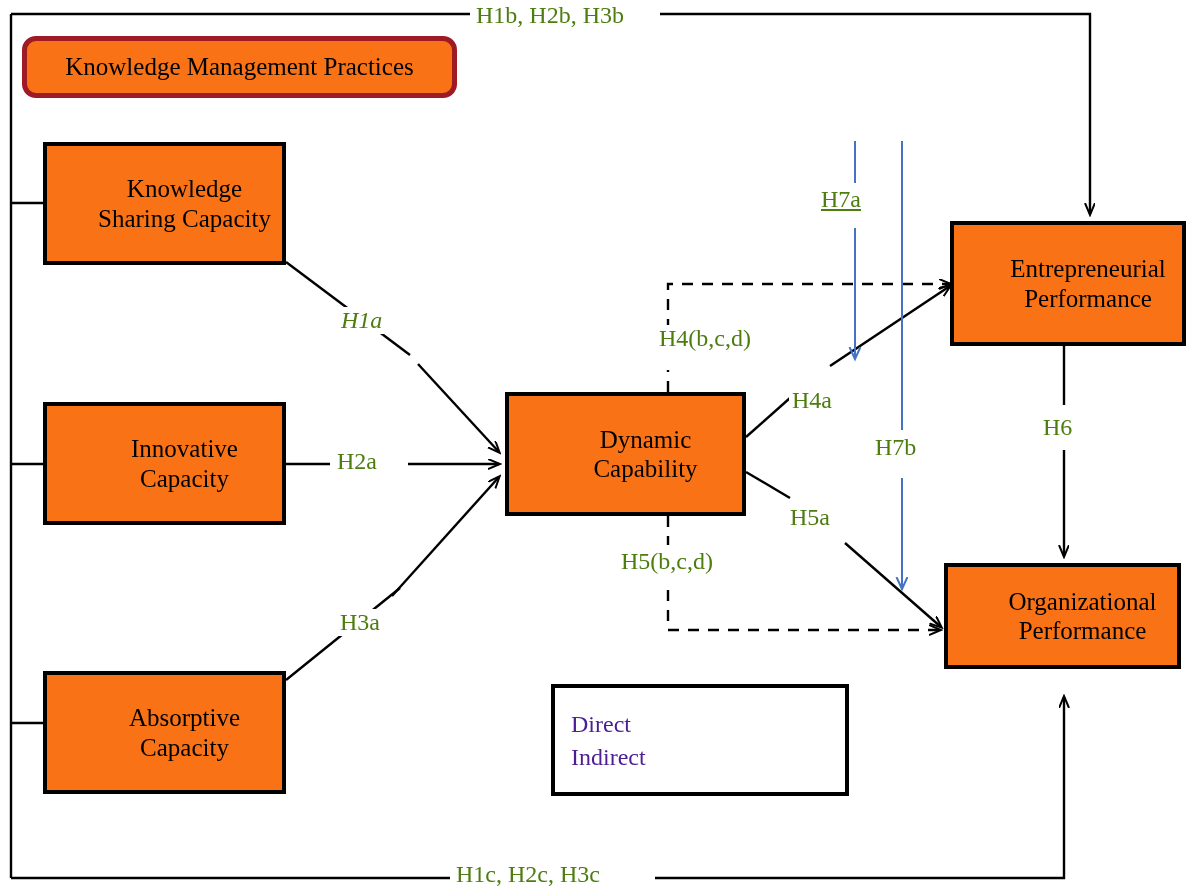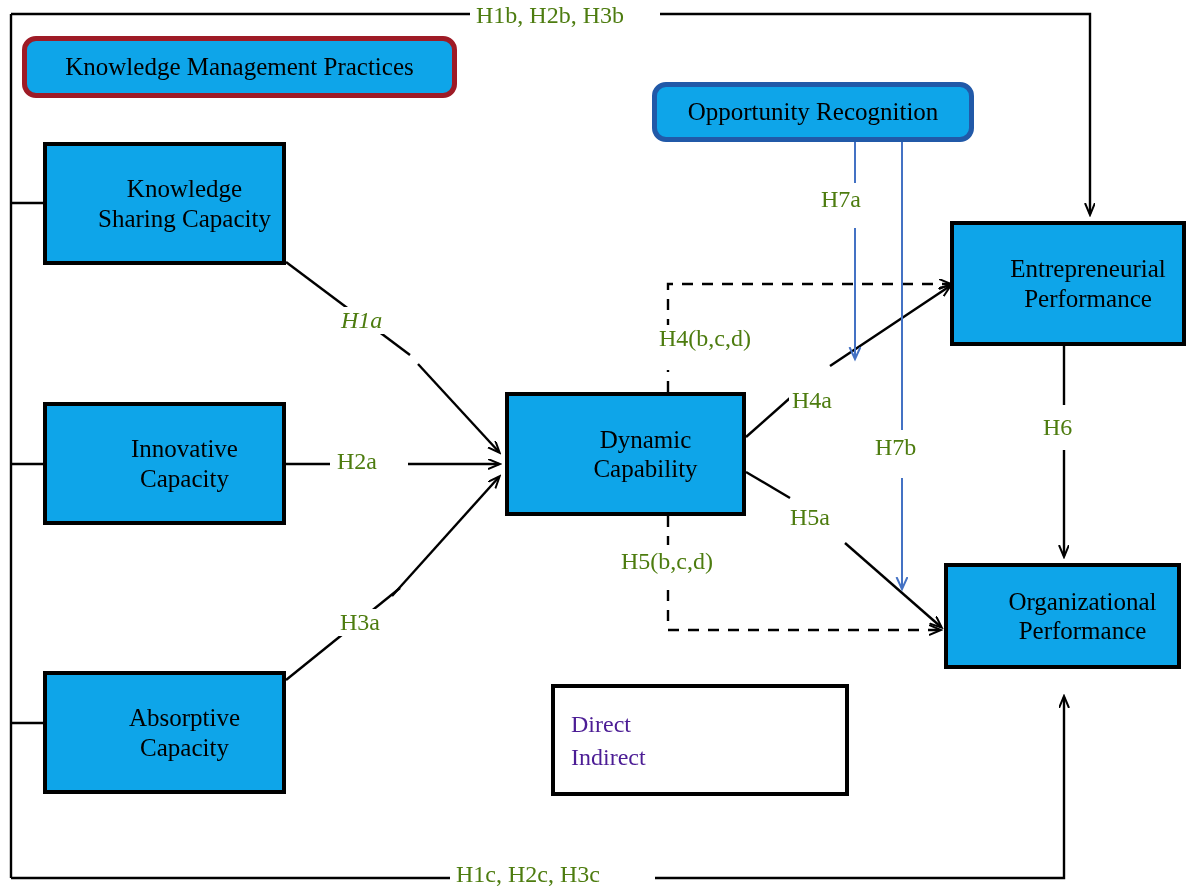--- a/index.html
+++ b/index.html
@@ -24,21 +24,21 @@
     width: 1200px;
     height: 895px;
   }
   .node-box {
     position: absolute;
     box-sizing: border-box;
     display: flex;
     align-items: center;
     justify-content: center;
     text-align: center;
-    background: #0ea5e9;
+    background: #f97316;
     color: #000000;
     line-height: 1.18;
     white-space: pre-line;
     font-family: "Liberation Serif", "DejaVu Serif", serif;
   }
   .node-plain {
     border: 4px solid #000000;
     font-size: 25px;
     padding-left: 40px;
   }
@@ -168,21 +168,20 @@
     <g>
       <path d="M660,725 L795,725" fill="none" stroke="#000000" stroke-width="2.4" marker-end="url(#arrowLegend)"></path>
     </g>
     <g>
       <path d="M665,758 L795,758" fill="none" stroke="#000000" stroke-width="2.4" stroke-dasharray="10,7" marker-end="url(#arrowLegend)"></path>
     </g>
   </svg>
 
   <div class="node-box node-rounded" style="left:22px; top:36px; width:435px; height:62px; border-color:#9E1B26;">Knowledge Management Practices</div>
 
-  <div class="node-box node-rounded" style="left:652px; top:82px; width:322px; height:60px; border-color:#2159A8;">Opportunity Recognition</div>
 
   <div class="node-box node-plain" style="left:43px; top:142px; width:243px; height:123px;">Knowledge
 Sharing Capacity</div>
 
   <div class="node-box node-plain" style="left:43px; top:402px; width:243px; height:123px;">Innovative
 Capacity</div>
 
   <div class="node-box node-plain" style="left:43px; top:671px; width:243px; height:123px;">Absorptive
 Capacity</div>
 
@@ -208,21 +207,21 @@
   <div class="edge-label" style="left:656px; top:325px;">H4(b,c,d)</div>
 
   <div class="edge-label" style="left:789px; top:387px;">H4a</div>
 
   <div class="edge-label" style="left:787px; top:504px;">H5a</div>
 
   <div class="edge-label" style="left:618px; top:548px;">H5(b,c,d)</div>
 
   <div class="edge-label" style="left:1040px; top:414px;">H6</div>
 
-  <div class="edge-label" style="left:818px; top:186px;">H7a</div>
+  <div class="edge-label" style="left:818px; top:186px;text-decoration:underline;">H7a</div>
 
   <div class="edge-label" style="left:872px; top:434px;">H7b</div>
 
   <div class="legend-box" style="left:551px; top:684px; width:298px; height:112px;"></div>
 
   <div class="legend-row" style="left:571px; top:711px;">
     <span class="legend-label">Direct</span>
   </div>
 
   <div class="legend-row" style="left:571px; top:744px;">

